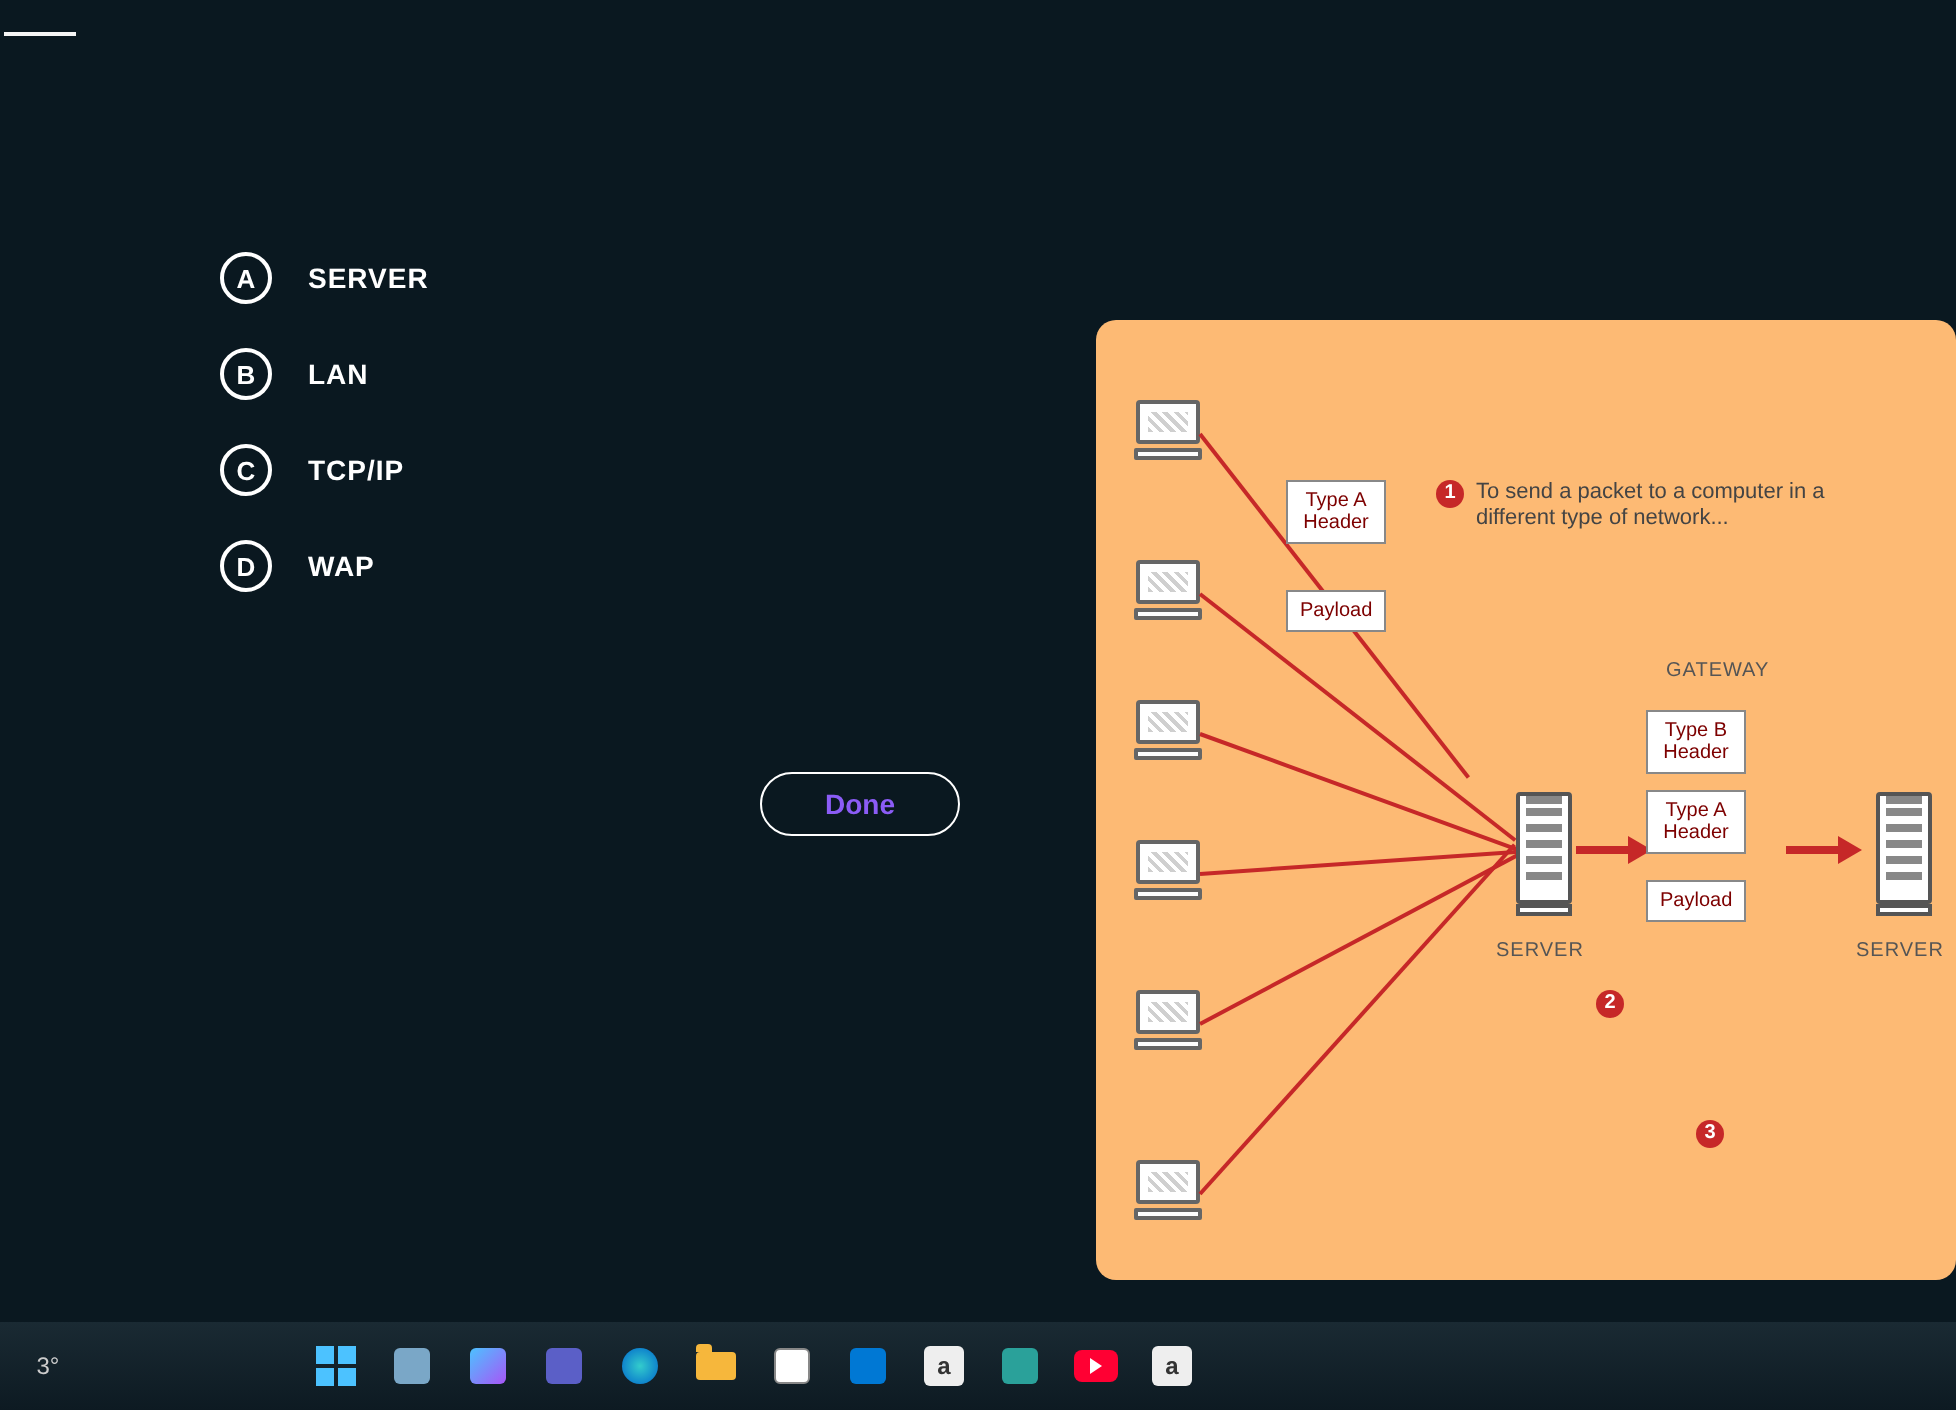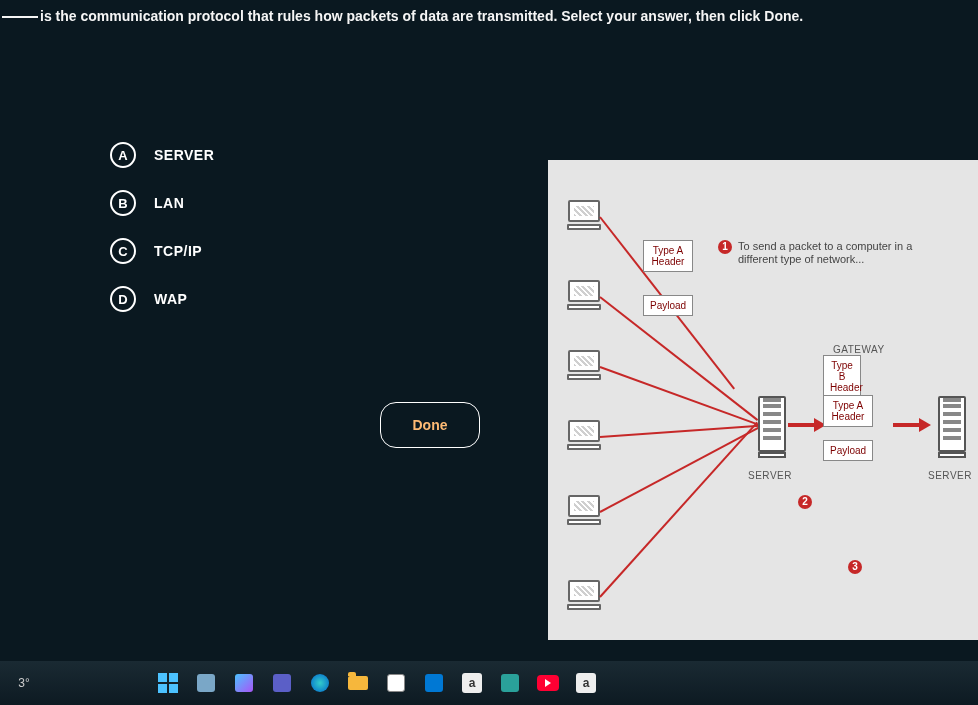--- a/index.html
+++ b/index.html
@@ -57,38 +57,39 @@
   }
   .opt-label {
     font-size: 14px;
     font-weight: 700;
     letter-spacing: .5px;
   }
   .done-btn {
     position: absolute;
     left: 380px;
     top: 370px;
-    width: 100px; height: 46px;
+    width: 100px; height: 32px;
     border: 1.5px solid #fff;
     border-radius: 16px;
     background: transparent;
-    color: #fdba74;
+    color: #8b5cf6;
     font-size: 14px;
     font-weight: 600;
     cursor: pointer;
   }
   .right-pane {
     position: absolute;
     right: 0;
     top: 160px;
     width: 430px;
     height: 480px;
-    background: #e5e5e5;
+    background: #fdba74;
     color: #555;
     overflow: hidden;
+    border-radius: 10px;
   }
   .right-inner { position: relative; width: 100%; height: 100%; }
 
   .pc {
     position: absolute;
     left: 20px;
     width: 32px;
   }
   .pc .monitor {
     width: 32px; height: 22px;
@@ -124,21 +125,21 @@
     background: #fff;
     font-size: 10px;
     color: #7d0000;
     text-align: center;
     padding: 4px 6px;
     line-height: 1.1;
   }
   .hdrA1 { left: 95px; top: 80px; width: 50px; }
   .pay1  { left: 95px; top: 135px; width: 50px; }
 
-  .hdrB2 { left: 275px; top: 195px; width: 38px; }
+  .hdrB2 { left: 275px; top: 195px; width: 50px; }
   .hdrA2 { left: 275px; top: 235px; width: 50px; }
   .pay2  { left: 275px; top: 280px; width: 50px; }
 
   .server {
     position: absolute;
     width: 28px; height: 56px;
     border: 2px solid #555;
     background: #fff;
     border-radius: 2px;
   }
@@ -151,21 +152,21 @@
   .srv2 { left: 390px; top: 236px; }
 
   .srv-label {
     position: absolute;
     font-size: 10px;
     color: #555;
     letter-spacing: .5px;
   }
   .srvL1 { left: 200px; top: 310px; }
   .srvL2 { left: 380px; top: 310px; }
-  .gwL   { left: 285px; top: 184px; text-align: center; }
+  .gwL   { left: 285px; top: 170px; text-align: center; }
 
   .step {
     position: absolute;
     display: flex;
     gap: 6px;
     font-size: 11px;
     color: #444;
     line-height: 1.2;
   }
   .step .n {
@@ -260,21 +261,20 @@
   .a-box{width:20px;height:20px;background:#eee;color:#333;font-weight:700;font-size:12px;display:flex;align-items:center;justify-content:center;border-radius:3px;}
   .yt-ic{width:22px;height:16px;background:#f03;border-radius:4px;position:relative;}
   .yt-ic::after{content:"";position:absolute;left:8px;top:4px;border-left:6px solid #fff;border-top:4px solid transparent;border-bottom:4px solid transparent;}
   .generic-ic{width:18px;height:18px;border-radius:3px;}
 </style>
 </head>
 <body>
 
 <div class="question-bar">
   <span class="blank"></span>
-  <span>is the communication protocol that rules how packets of data are transmitted. Select your answer, then click Done.</span>
 </div>
 
 <div class="content">
   <div class="left-pane">
     <div class="option">
       <div class="badge">A</div>
       <div class="opt-label">SERVER</div>
     </div>
     <div class="option">
       <div class="badge">B</div>

